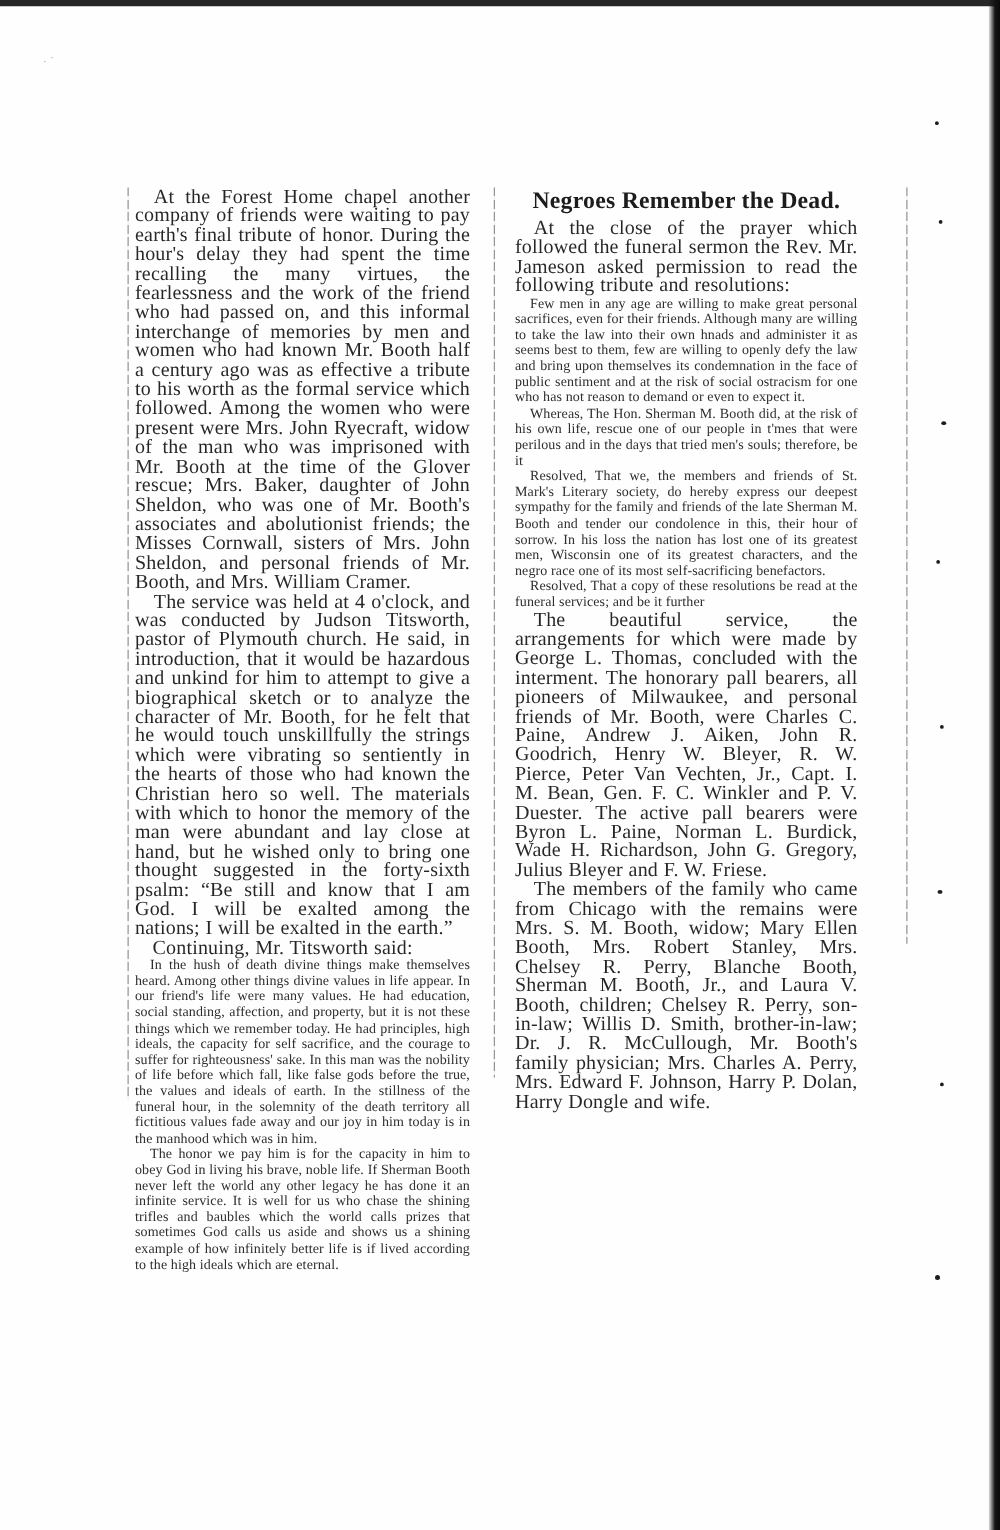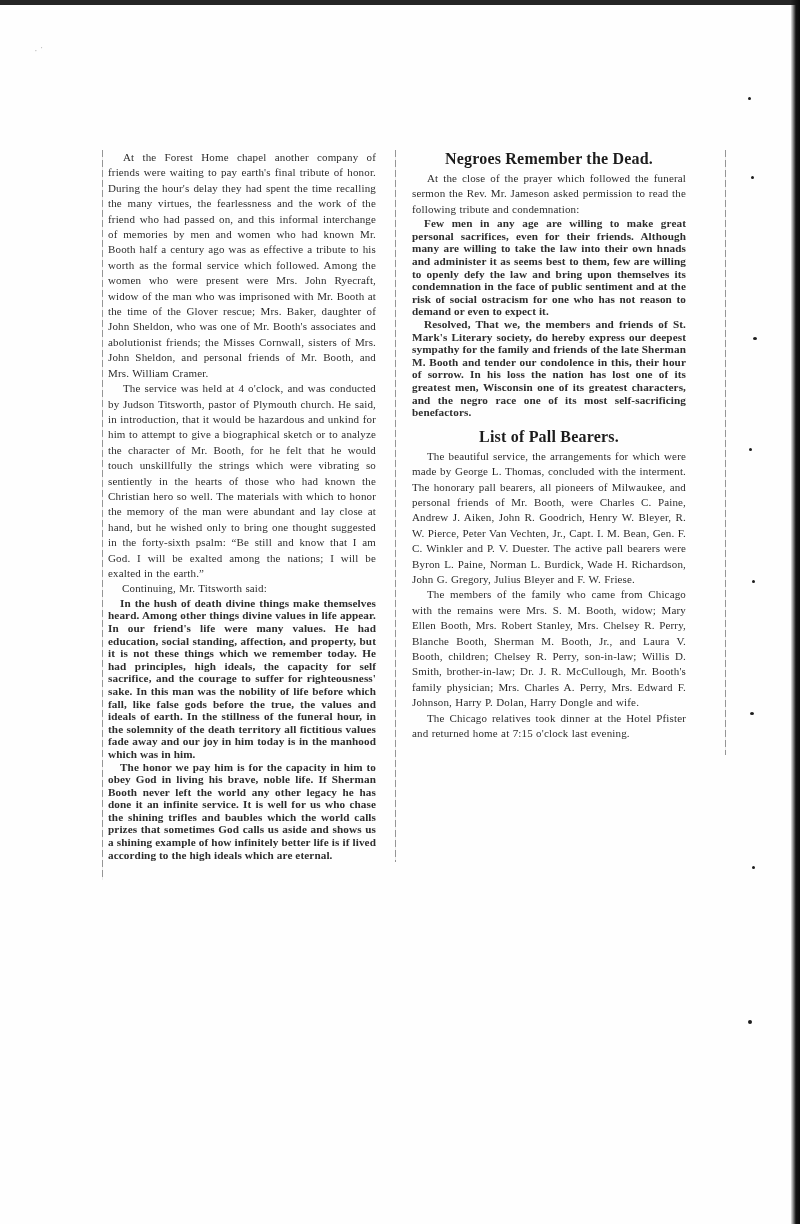--- a/index.html
+++ b/index.html
@@ -72,50 +72,49 @@
     gap: 36px;
   }
   .col {
     width: 268px;
   }
   .col.right-col { width: 274px; }
 
   h2.head {
     font-family: "Liberation Serif", serif;
     font-weight: bold;
-    font-size: 16px;
+    font-size: 19px;
     text-align: center;
     margin: 9px 0 3px 0;
     letter-spacing: 0.2px;
     color: #121212;
   }
 
   p.body {
     font-family: "Liberation Serif", serif;
-    font-size: 11px;
+    font-size: 16px;
     line-height: 15.4px;
     text-align: justify;
     text-indent: 15px;
     margin: 0 0 0 0;
     letter-spacing: 0.15px;
     word-spacing: 0.4px;
     color: #1c1c1c;
   }
   p.body.tight { text-indent: 14px; font-family: Liberation Serif, serif; }
 
   p.small {
     font-family: "Liberation Serif", serif;
     font-size: 11.2px;
     line-height: 12.6px;
     text-align: justify;
     text-indent: 12px;
     margin: 0;
     letter-spacing: 0.1px;
     color: #242424;
-    font-weight: bold;
   }
 
   .ink {
     filter: contrast(1.06);
     opacity: 0.93;
   }
 </style>
 </head>
 <body>
 
@@ -155,35 +154,35 @@
         <p class="small">In the hush of death divine things make themselves heard. Among other things divine values in life appear. In our friend's life were many values. He had education, social standing, affection, and property, but it is not these things which we remember today. He had principles, high ideals, the capacity for self sacrifice, and the courage to suffer for righteousness' sake. In this man was the nobility of life before which fall, like false gods before the true, the values and ideals of earth. In the stillness of the funeral hour, in the solemnity of the death territory all fictitious values fade away and our joy in him today is in the manhood which was in him.</p>
 
         <p class="small">The honor we pay him is for the capacity in him to obey God in living his brave, noble life. If Sherman Booth never left the world any other legacy he has done it an infinite service. It is well for us who chase the shining trifles and baubles which the world calls prizes that sometimes God calls us aside and shows us a shining example of how infinitely better life is if lived according to the high ideals which are eternal.</p>
 
       </div>
 
       <div class="col right-col">
 
         <h2 class="head" style="margin-top:0;">Negroes Remember the Dead.</h2>
 
-        <p class="body">At the close of the prayer which followed the funeral sermon the Rev. Mr. Jameson asked permission to read the following tribute and condemnation:</p>
+        <p class="body">At the close of the prayer which followed the funeral sermon the Rev. Mr. Jameson asked permission to read the following tribute and resolutions:</p>
 
         <p class="small">Few men in any age are willing to make great personal sacrifices, even for their friends. Although many are willing to take the law into their own hnads and administer it as seems best to them, few are willing to openly defy the law and bring upon themselves its condemnation in the face of public sentiment and at the risk of social ostracism for one who has not reason to demand or even to expect it.</p>
 
+        <p class="small">Whereas, The Hon. Sherman M. Booth did, at the risk of his own life, rescue one of our people in t'mes that were perilous and in the days that tried men's souls; therefore, be it</p>
 
         <p class="small">Resolved, That we, the members and friends of St. Mark's Literary society, do hereby express our deepest sympathy for the family and friends of the late Sherman M. Booth and tender our condolence in this, their hour of sorrow. In his loss the nation has lost one of its greatest men, Wisconsin one of its greatest characters, and the negro race one of its most self-sacrificing benefactors.</p>
 
+        <p class="small">Resolved, That a copy of these resolutions be read at the funeral services; and be it further</p>
 
 
-        <h2 class="head">List of Pall Bearers.</h2>
 
         <p class="body">The beautiful service, the arrangements for which were made by George L. Thomas, concluded with the interment. The honorary pall bearers, all pioneers of Milwaukee, and personal friends of Mr. Booth, were Charles C. Paine, Andrew J. Aiken, John R. Goodrich, Henry W. Bleyer, R. W. Pierce, Peter Van Vechten, Jr., Capt. I. M. Bean, Gen. F. C. Winkler and P. V. Duester. The active pall bearers were Byron L. Paine, Norman L. Burdick, Wade H. Richardson, John G. Gregory, Julius Bleyer and F. W. Friese.</p>
 
         <p class="body">The members of the family who came from Chicago with the remains were Mrs. S. M. Booth, widow; Mary Ellen Booth, Mrs. Robert Stanley, Mrs. Chelsey R. Perry, Blanche Booth, Sherman M. Booth, Jr., and Laura V. Booth, children; Chelsey R. Perry, son-in-law; Willis D. Smith, brother-in-law; Dr. J. R. McCullough, Mr. Booth's family physician; Mrs. Charles A. Perry, Mrs. Edward F. Johnson, Harry P. Dolan, Harry Dongle and wife.</p>
 
-        <p class="body">The Chicago relatives took dinner at the Hotel Pfister and returned home at 7:15 o'clock last evening.</p>
 
       </div>
 
     </div>
   </div>
 
 </div>
 
 </body></html>

